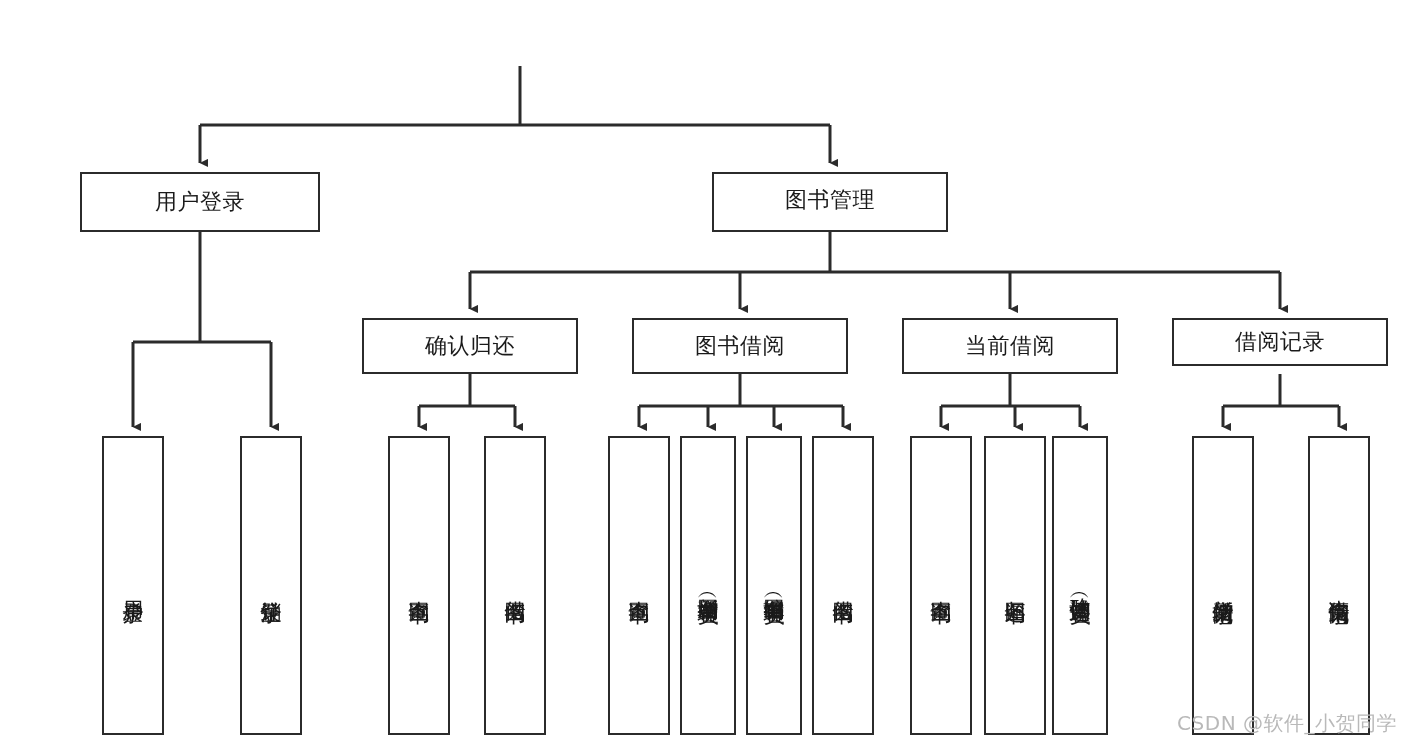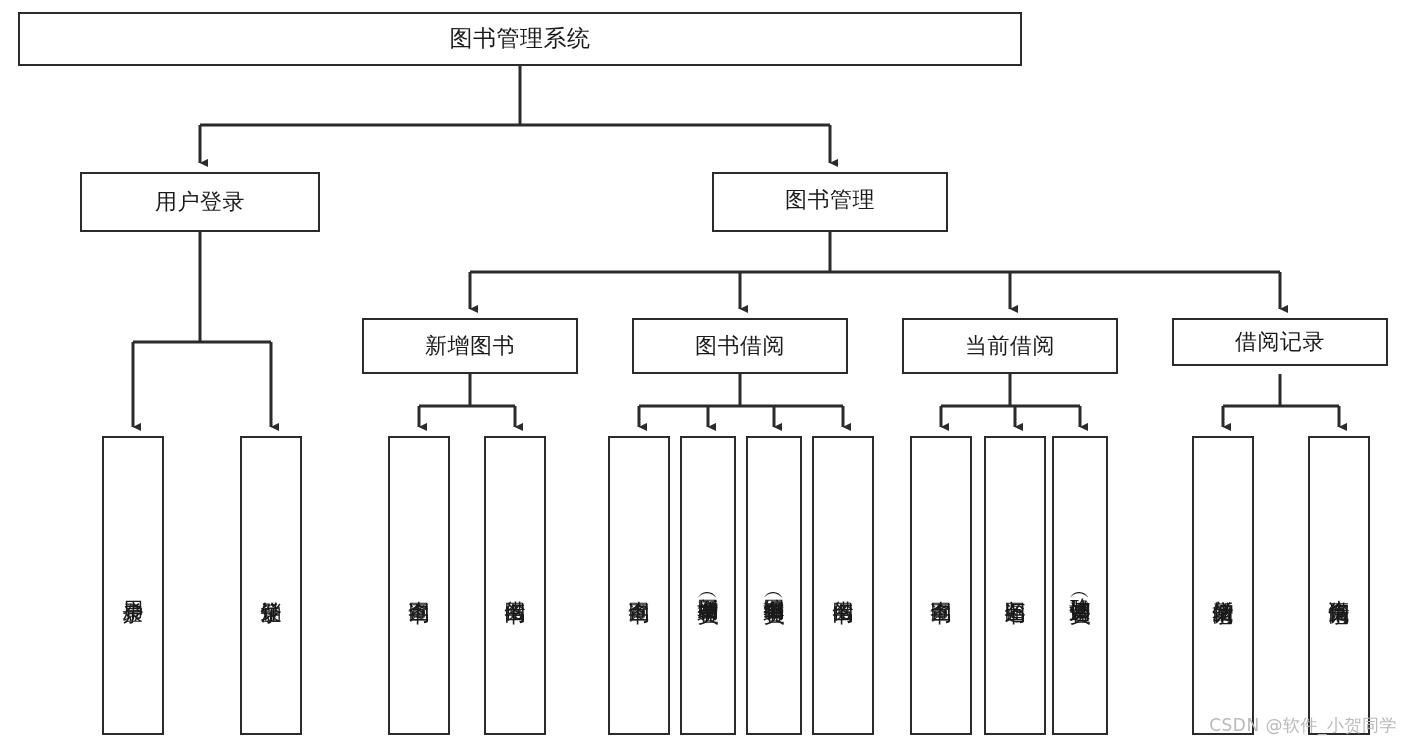--- a/index.html
+++ b/index.html
@@ -51,21 +51,21 @@
     letter-spacing: 1px;
     line-height: 1.05;
     white-space: nowrap;
   }
   .node-box.root .node-label {
     font-size: 23px;
   }
   #watermark {
     position: absolute;
     color: #b9b9b9;
-    font-size: 17px;
+    font-size: 20px;
     white-space: nowrap;
     letter-spacing: 0.5px;
     pointer-events: none;
     user-select: none;
   }
 </style>
 </head>
 <body>
 
 <div id="diagram-root" style="background: rgb(255, 255, 255);">
@@ -115,33 +115,30 @@
       <path d="M 1080 406 L 1080 427" marker-end="url(#arrowhead)"></path>
 
       <path d="M 1280 374 L 1280 406"></path>
       <path d="M 1223 406 L 1339 406"></path>
       <path d="M 1223 406 L 1223 427" marker-end="url(#arrowhead)"></path>
       <path d="M 1339 406 L 1339 427" marker-end="url(#arrowhead)"></path>
 
     </g>
   </svg>
 
-  <div class="node-box root" style="left: 18px; top: 12px; width: 1004px; height: 54px; border-color: rgb(43, 43, 43);">
-    <span class="node-label" style="color: rgb(26, 26, 26);">图书管理系统</span>
-  </div>
 
   <div class="node-box" style="left: 80px; top: 172px; width: 240px; height: 60px; border-color: rgb(43, 43, 43);">
     <span class="node-label" style="color: rgb(26, 26, 26);">用户登录</span>
   </div>
   <div class="node-box" style="left: 712px; top: 172px; width: 236px; height: 60px; border-color: rgb(43, 43, 43);">
     <span class="node-label" style="color: rgb(26, 26, 26); font-family: Liberation Mono, monospace;">图书管理</span>
   </div>
 
   <div class="node-box" style="left: 362px; top: 318px; width: 216px; height: 56px; border-color: rgb(43, 43, 43);">
-    <span class="node-label" style="color: rgb(26, 26, 26);">新增图书</span>
+    <span class="node-label" style="color: rgb(26, 26, 26);">确认归还</span>
   </div>
   <div class="node-box" style="left: 902px; top: 318px; width: 216px; height: 56px; border-color: rgb(43, 43, 43);">
     <span class="node-label" style="color: rgb(26, 26, 26);">当前借阅</span>
   </div>
   <div class="node-box" style="left: 632px; top: 318px; width: 216px; height: 56px; border-color: rgb(43, 43, 43);">
     <span class="node-label" style="color: rgb(26, 26, 26);">图书借阅</span>
   </div>
   <div class="node-box" style="left: 1172px; top: 318px; width: 216px; height: 48px; border-color: rgb(43, 43, 43);">
     <span class="node-label" style="color: rgb(26, 26, 26);">借阅记录</span>
   </div>

